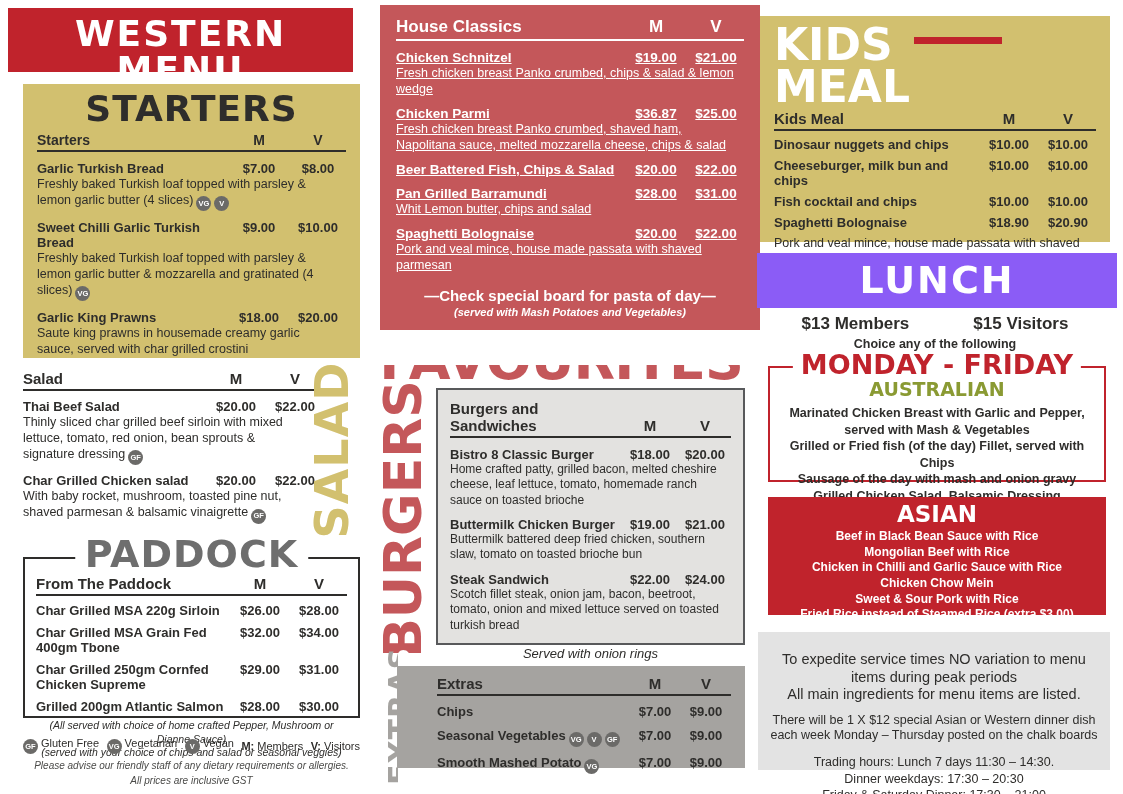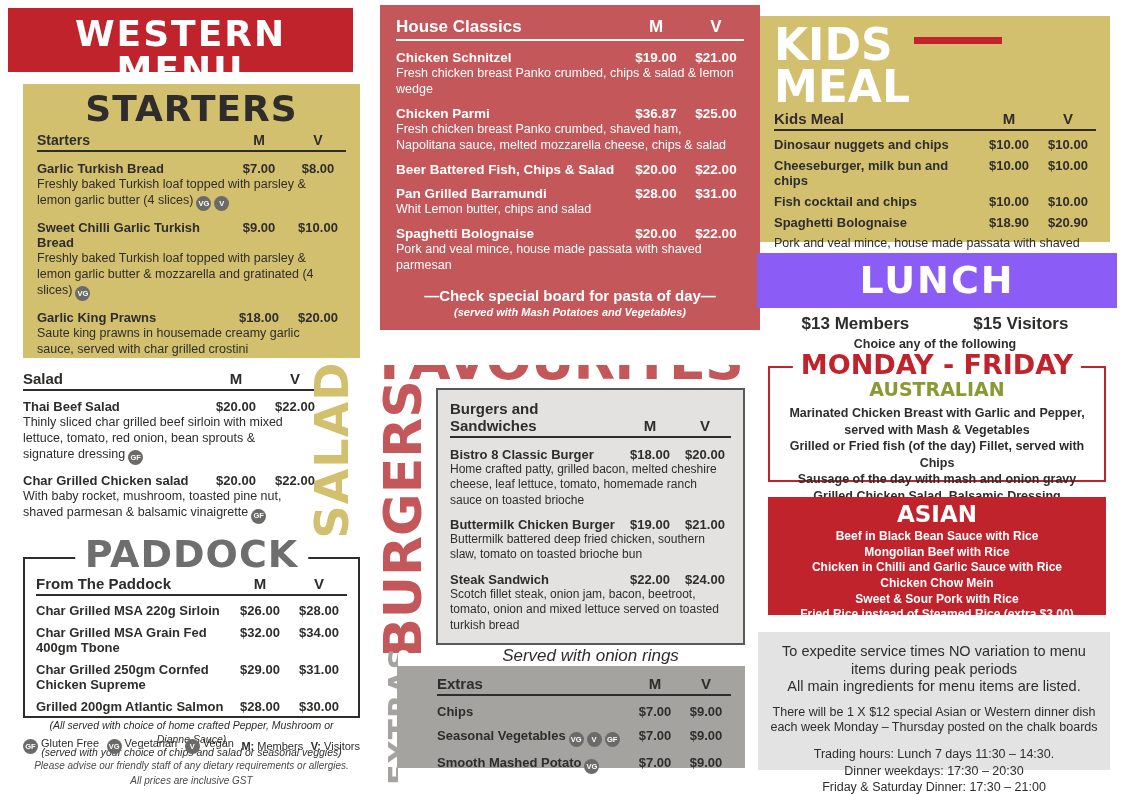--- a/index.html
+++ b/index.html
@@ -41,37 +41,37 @@
   .panel-paddock .mrow{margin-top:7px;}
   .panel-paddock .iname,.panel-paddock .price{font-size:13px;}
   .paddock-note{font-size:10.5px;font-style:italic;text-align:center;line-height:1.3;margin-top:5px;}
   .legend-row{left:23px;top:737px;width:337px;display:flex;align-items:center;justify-content:space-between;font-size:11px;}
   .legend-row b{font-weight:bold;}
   .legend-row .badge{margin:0 3px 0 0;}
   .legend-notes{left:13px;top:758px;width:357px;text-align:center;font-style:italic;font-size:10px;color:#4a4a48;line-height:1.5;}
   
   .panel-classics{left:380px;top:5px;width:380px;height:325px;background:#c4575a;color:#fff;padding:12px 16px;box-sizing:border-box;}
   .panel-classics .thead{border-bottom:2px solid #fff;font-size:17px;grid-template-columns:1fr 64px 56px;}
-  .panel-classics .item{margin-top:9px;}
+  .panel-classics .item{margin-top:9px;text-decoration:underline;}
   .panel-classics .mrow{grid-template-columns:1fr 64px 56px;}
   .panel-classics .iname,.panel-classics .price{font-size:13.5px;}
   .panel-classics .idesc{font-size:12.5px;}
   .classics-note-bold{text-align:center;font-weight:bold;font-size:15px;margin-top:14px;}
   .classics-note-italic{text-align:center;font-style:italic;font-weight:bold;font-size:11px;margin-top:2px;}
   .favourites{left:376px;top:298px;width:370px;text-align:center;font-size:54px;letter-spacing:-1px;line-height:1;
               background:linear-gradient(180deg,#fff 0 31px,#c4575a 31px);-webkit-background-clip:text;background-clip:text;color:transparent;margin-top:36px;}
   .burgers-vert{left:372px;top:390px;width:62px;height:258px;}
   .burgers-vert .vert-inner{font-size:52px;color:#c4575a;}
   .panel-burgers{left:436px;top:388px;width:309px;height:257px;background:#e3e2e0;border:2px solid #58595b;box-sizing:border-box;padding:10px 12px;}
   .panel-burgers .thead{border-bottom:2px solid #2e2d2b;font-size:15px;grid-template-columns:1fr 58px 52px;}
   .panel-burgers .item{margin-top:9px;}
   .panel-burgers .mrow{grid-template-columns:1fr 58px 52px;}
   .panel-burgers .iname,.panel-burgers .price{font-size:13px;}
   .panel-burgers .idesc{font-size:12px;}
-  .burgers-note{text-align:center;font-style:italic;font-size:17px;margin-top:13px;}
+  .burgers-note{text-align:center;font-style:italic;font-size:13px;margin-top:13px;}
   .extras-vert{left:372px;top:660px;width:56px;height:112px;}
   .extras-vert .vert-inner{font-size:30px;letter-spacing:1px;
       background:linear-gradient(180deg,#a5a3a0 0 43%,#fff 43%);-webkit-background-clip:text;background-clip:text;color:transparent;}
   .panel-extras{left:397px;top:666px;width:348px;height:102px;background:#a5a3a0;box-sizing:border-box;padding:9px 14px 9px 40px;}
   .panel-extras .thead{border-bottom:2px solid #2e2d2b;font-size:15px;grid-template-columns:1fr 52px 50px;}
   .panel-extras .mrow{grid-template-columns:1fr 52px 50px;margin-top:6px;}
   .panel-extras .iname,.panel-extras .price{font-size:13px;}
   
   .panel-kids{left:760px;top:16px;width:350px;height:226px;background:#d2c06f;box-sizing:border-box;padding:8px 14px;}
   .kids-top{display:flex;justify-content:space-between;}
@@ -88,21 +88,21 @@
   .lunch-choice{left:760px;top:337px;width:350px;text-align:center;font-size:12.5px;font-weight:bold;}
   .box-mf{left:768px;top:366px;width:338px;height:116px;border:2px solid #c0232c;box-sizing:border-box;padding:12px 8px 6px;text-align:center;}
   .mf-title{position:absolute;top:-17px;left:50%;transform:translateX(-50%);background:#fff;padding:0 8px;
             color:#c0232c;font-size:27px;line-height:1;white-space:nowrap;}
   .mf-sub{color:#8a9a33;font-size:19px;font-family:"DejaVu Sans",sans-serif;font-weight:800;line-height:1;margin-bottom:6px;}
   .mf-items div{font-size:12.5px;font-weight:bold;line-height:1.32;}
   .box-asian{left:768px;top:497px;width:338px;height:118px;background:#c0232c;color:#fff;box-sizing:border-box;padding:5px 8px;text-align:center;}
   .asian-title{font-size:23px;line-height:1.1;margin-bottom:2px;}
   .asian-items div{font-size:12px;font-weight:bold;line-height:1.3;}
   .box-info{left:758px;top:632px;width:352px;height:138px;background:#e3e3e3;box-sizing:border-box;padding:11px 8px;text-align:center;}
-  .info-p1{font-size:14.5px;line-height:1.22;margin:0 0 9px;}
+  .info-p1{font-size:14.5px;line-height:1.22;margin:8px 0 9px;}
   .info-p2{font-size:12.5px;line-height:1.2;margin:0 0 11px;}
   .info-p3 div{font-size:12.5px;line-height:1.32;}
 </style>
 </head>
 <body>
 
 <div id="menu">
 
   <div class="abs banner-western">
     <div class="t disp">WESTERN MENU</div>

